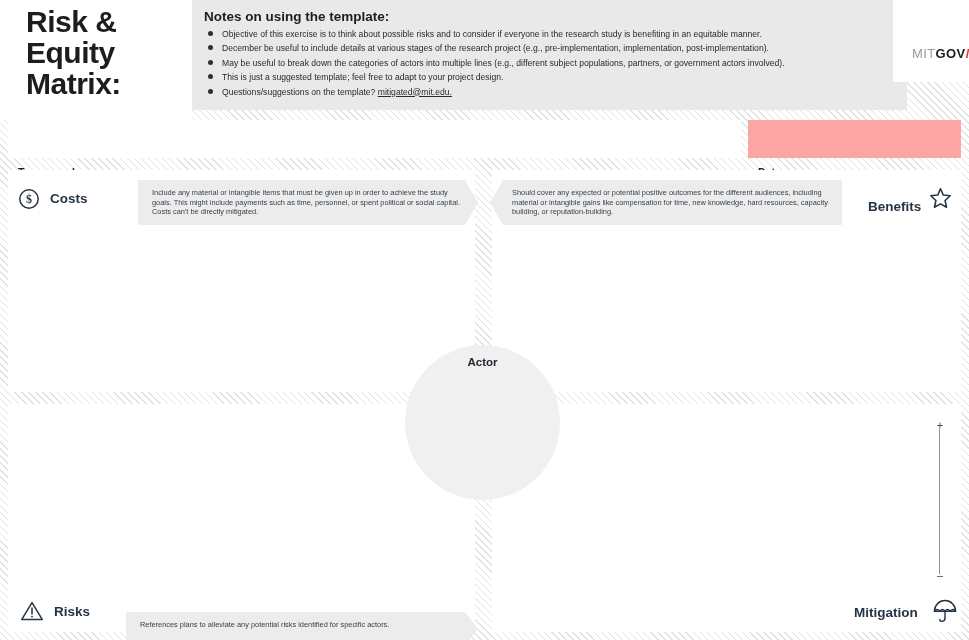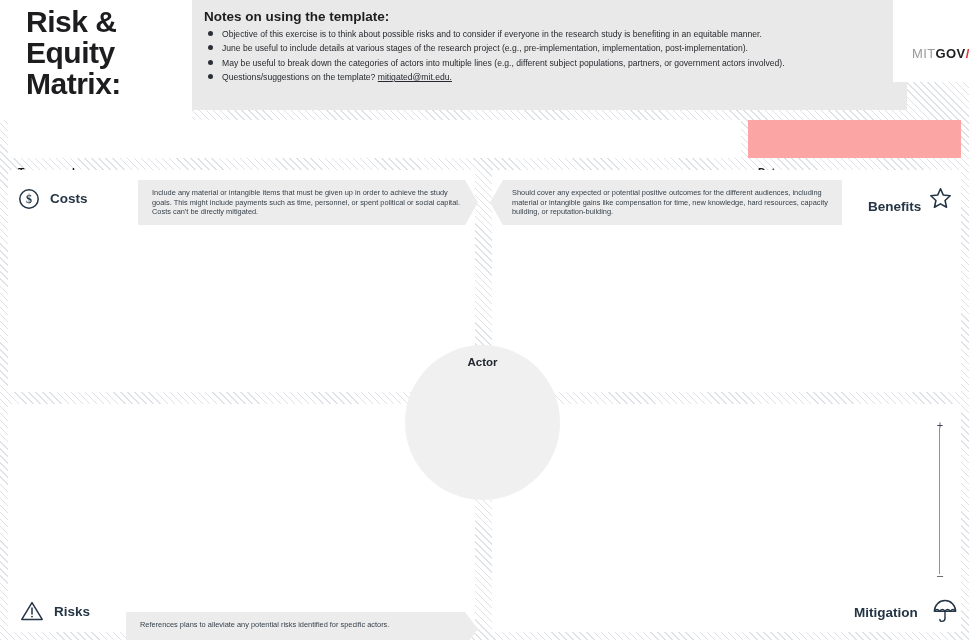--- a/index.html
+++ b/index.html
@@ -144,25 +144,29 @@
 
 <div id="notes-box">
   <div id="notes-title">Notes on using the template:</div>
   <ul id="notes-list">
     <li>
       <span class="bullet"></span>
       <span>Objective of this exercise is to think about possible risks and to consider if everyone in the research study is benefiting in an equitable manner.</span>
     </li>
     <li>
       <span class="bullet"></span>
-      <span>June be useful to include details at various stages of the research project (e.g., pre-implementation, implementation, post-implementation).</span>
+      <span>December be useful to include details at various stages of the research project (e.g., pre-implementation, implementation, post-implementation).</span>
     </li>
     <li>
       <span class="bullet"></span>
       <span>May be useful to break down the categories of actors into multiple lines (e.g., different subject populations, partners, or government actors involved).</span>
+    </li>
+    <li>
+      <span class="bullet"></span>
+      <span>This is just a suggested template; feel free to adapt to your project design.</span>
     </li>
     <li>
       <span class="bullet"></span>
       <span>Questions/suggestions on the template?</span>
       <a class="mail-link" href="#">mitigated@mit.edu.</a>
     </li>
   </ul>
 </div>
 
 <div id="logo-block">

